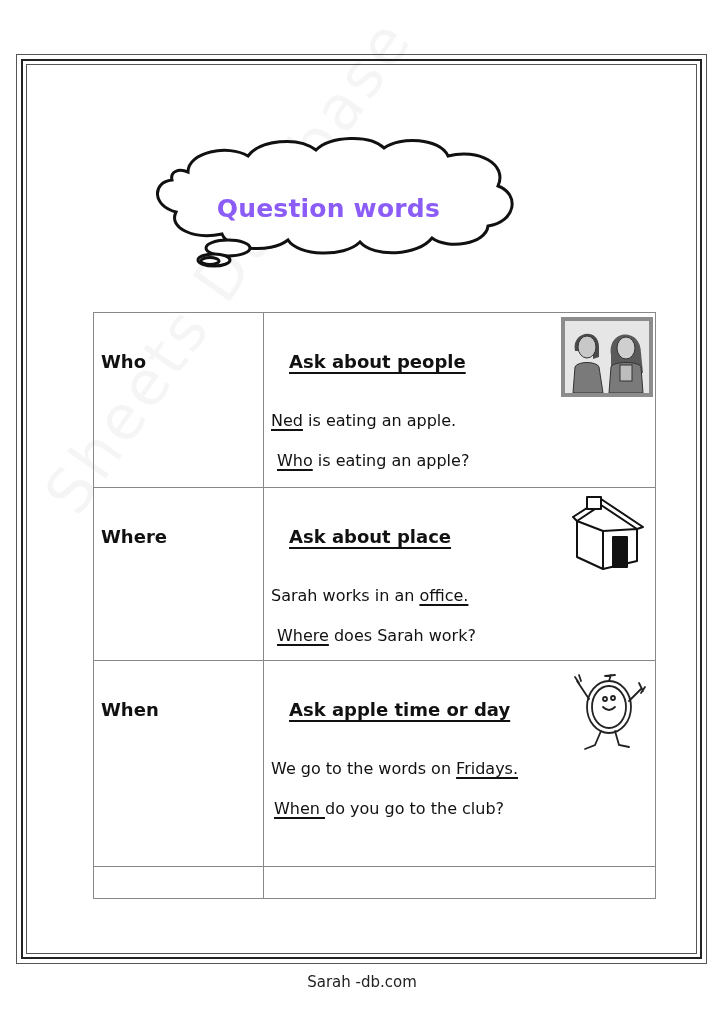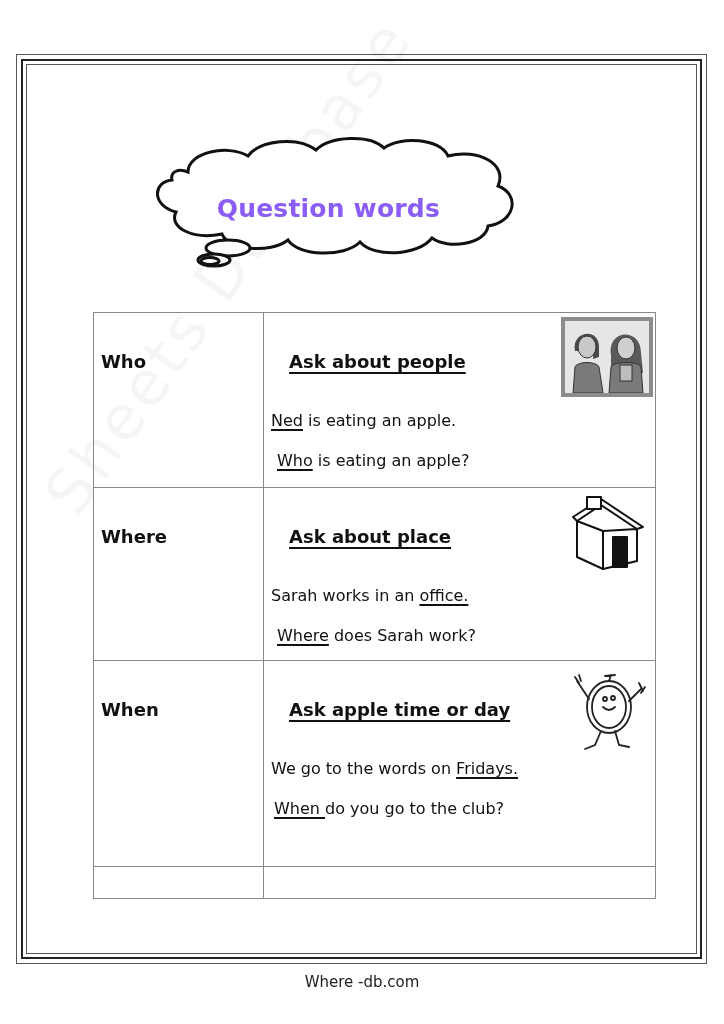--- a/index.html
+++ b/index.html
@@ -150,13 +150,13 @@
       </div>
     </td>
   </tr>
   <tr class="r4">
     <td></td>
     <td></td>
   </tr>
 </tbody>
   </table>
 
-<div class="footer">Where -db.com</div>
+<div class="footer">Sarah -db.com</div>
 
 </body></html>

